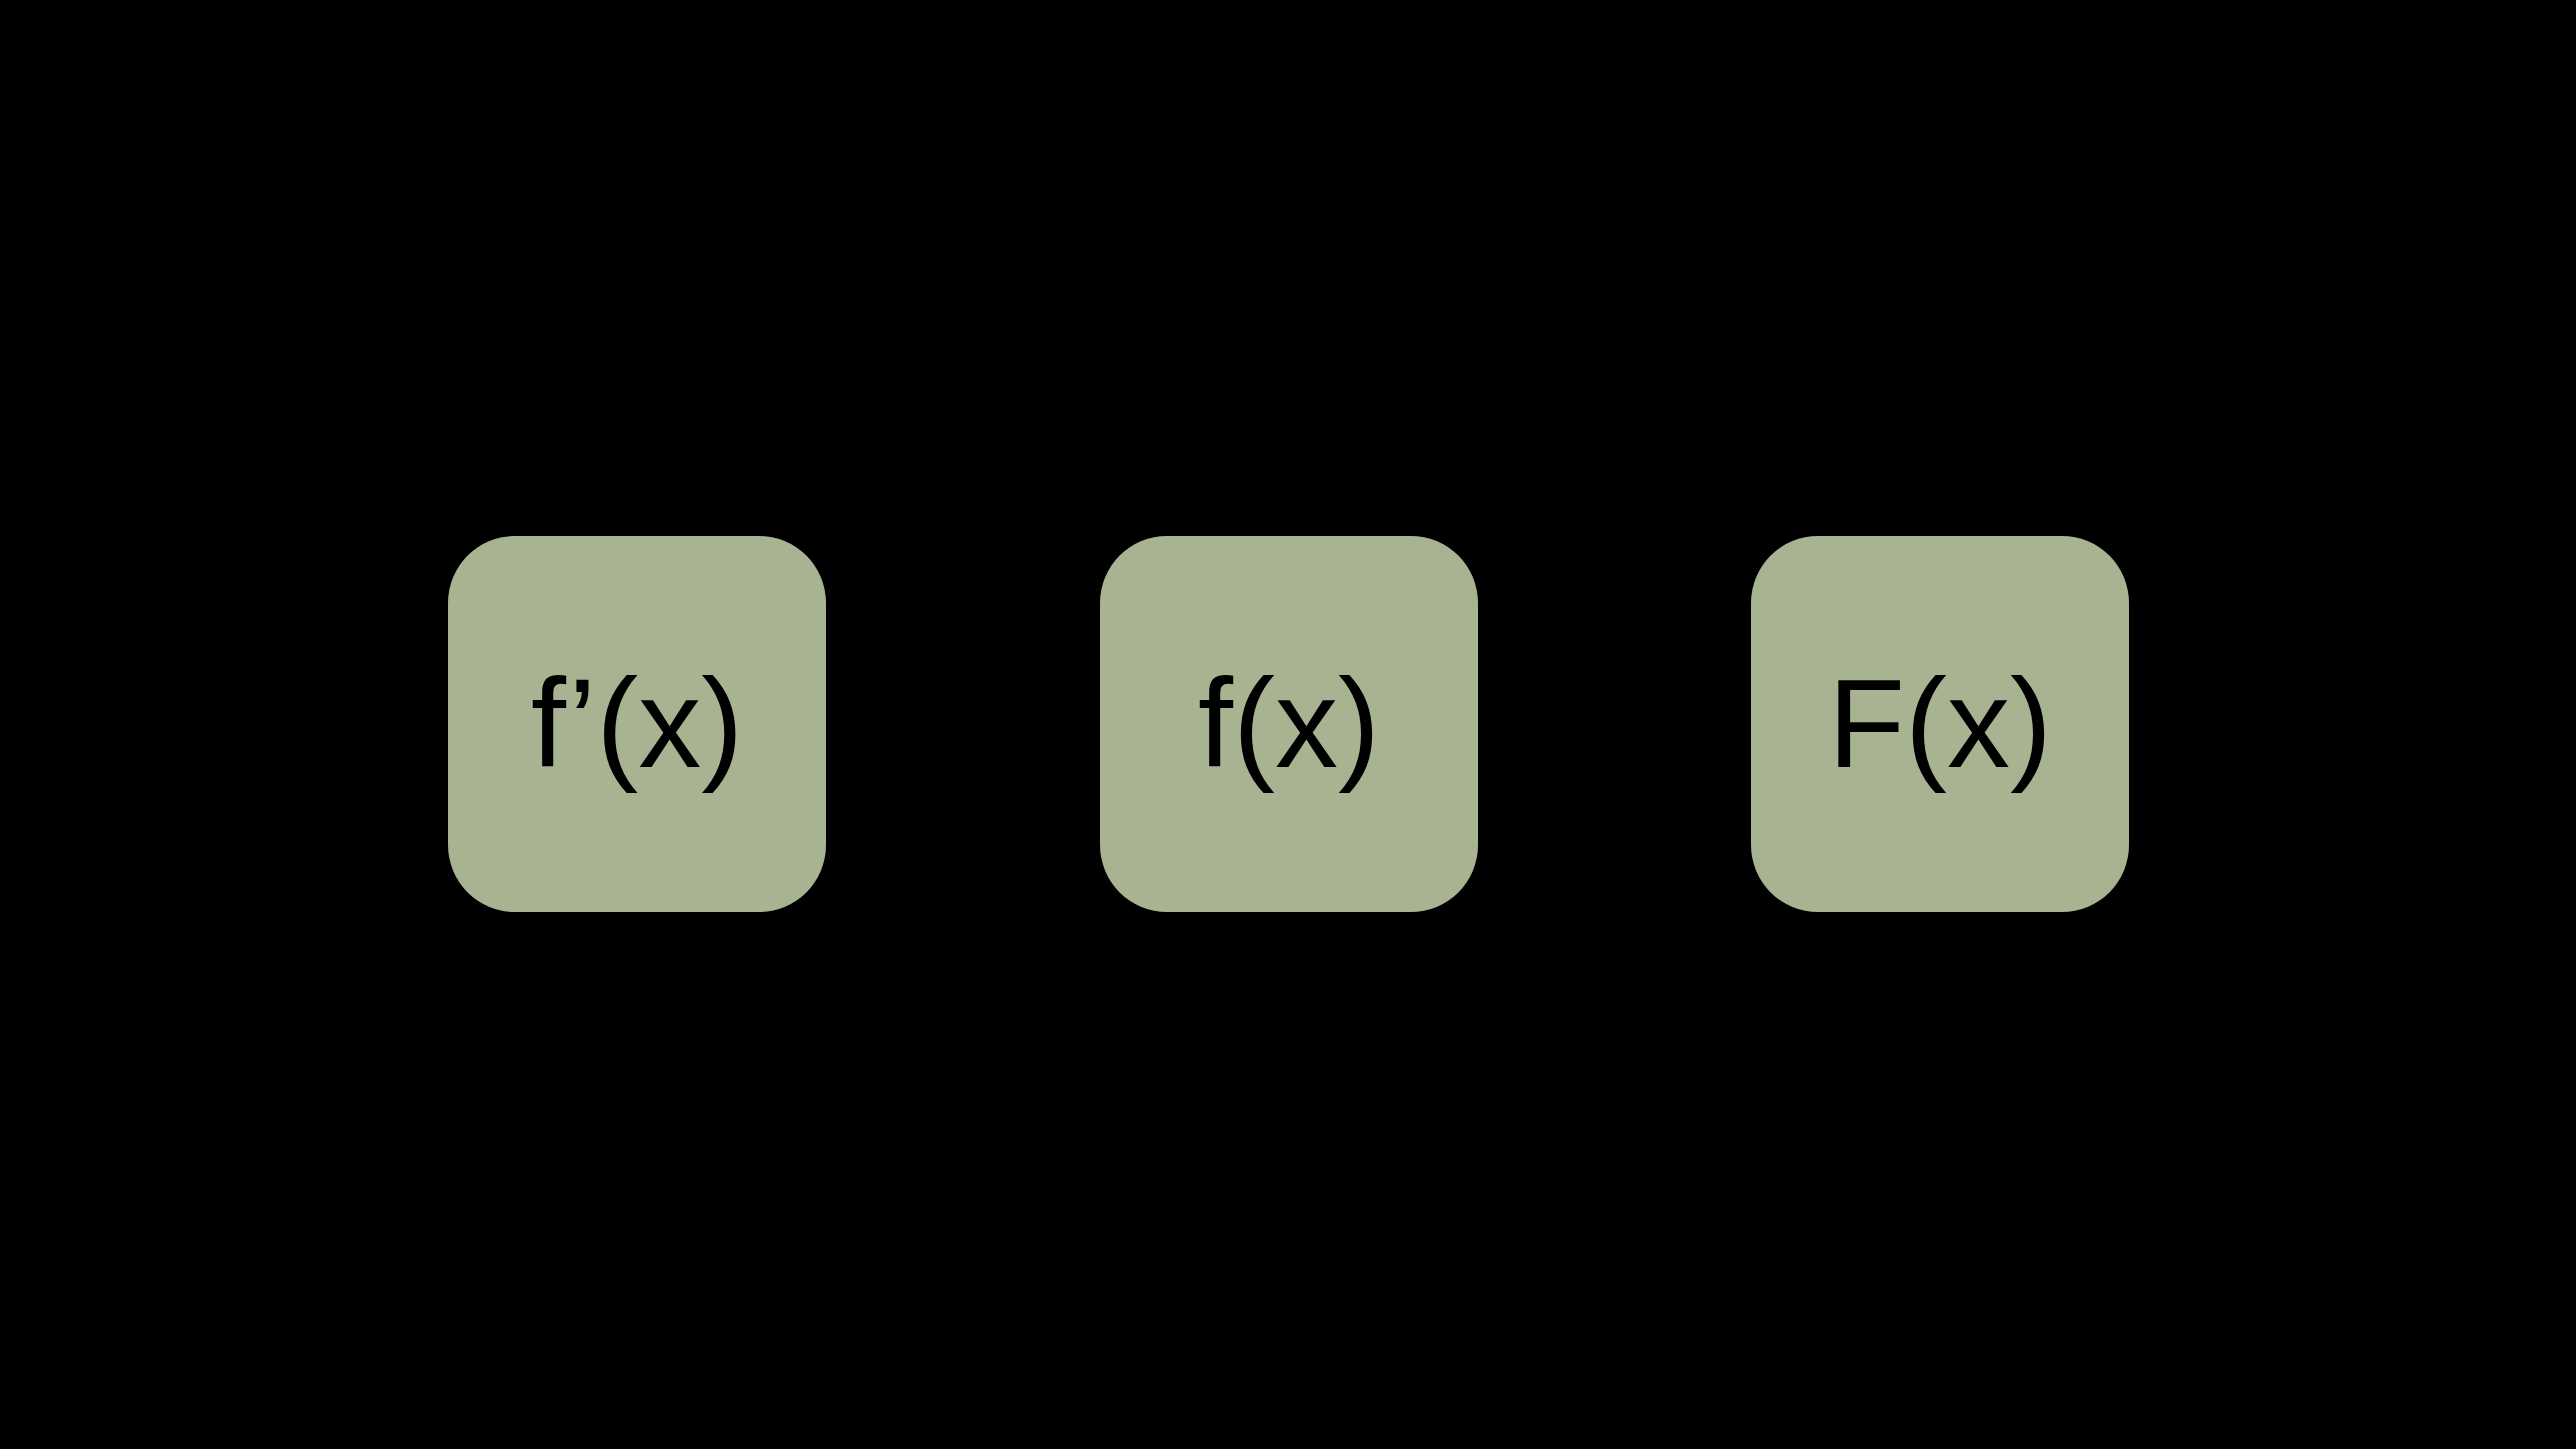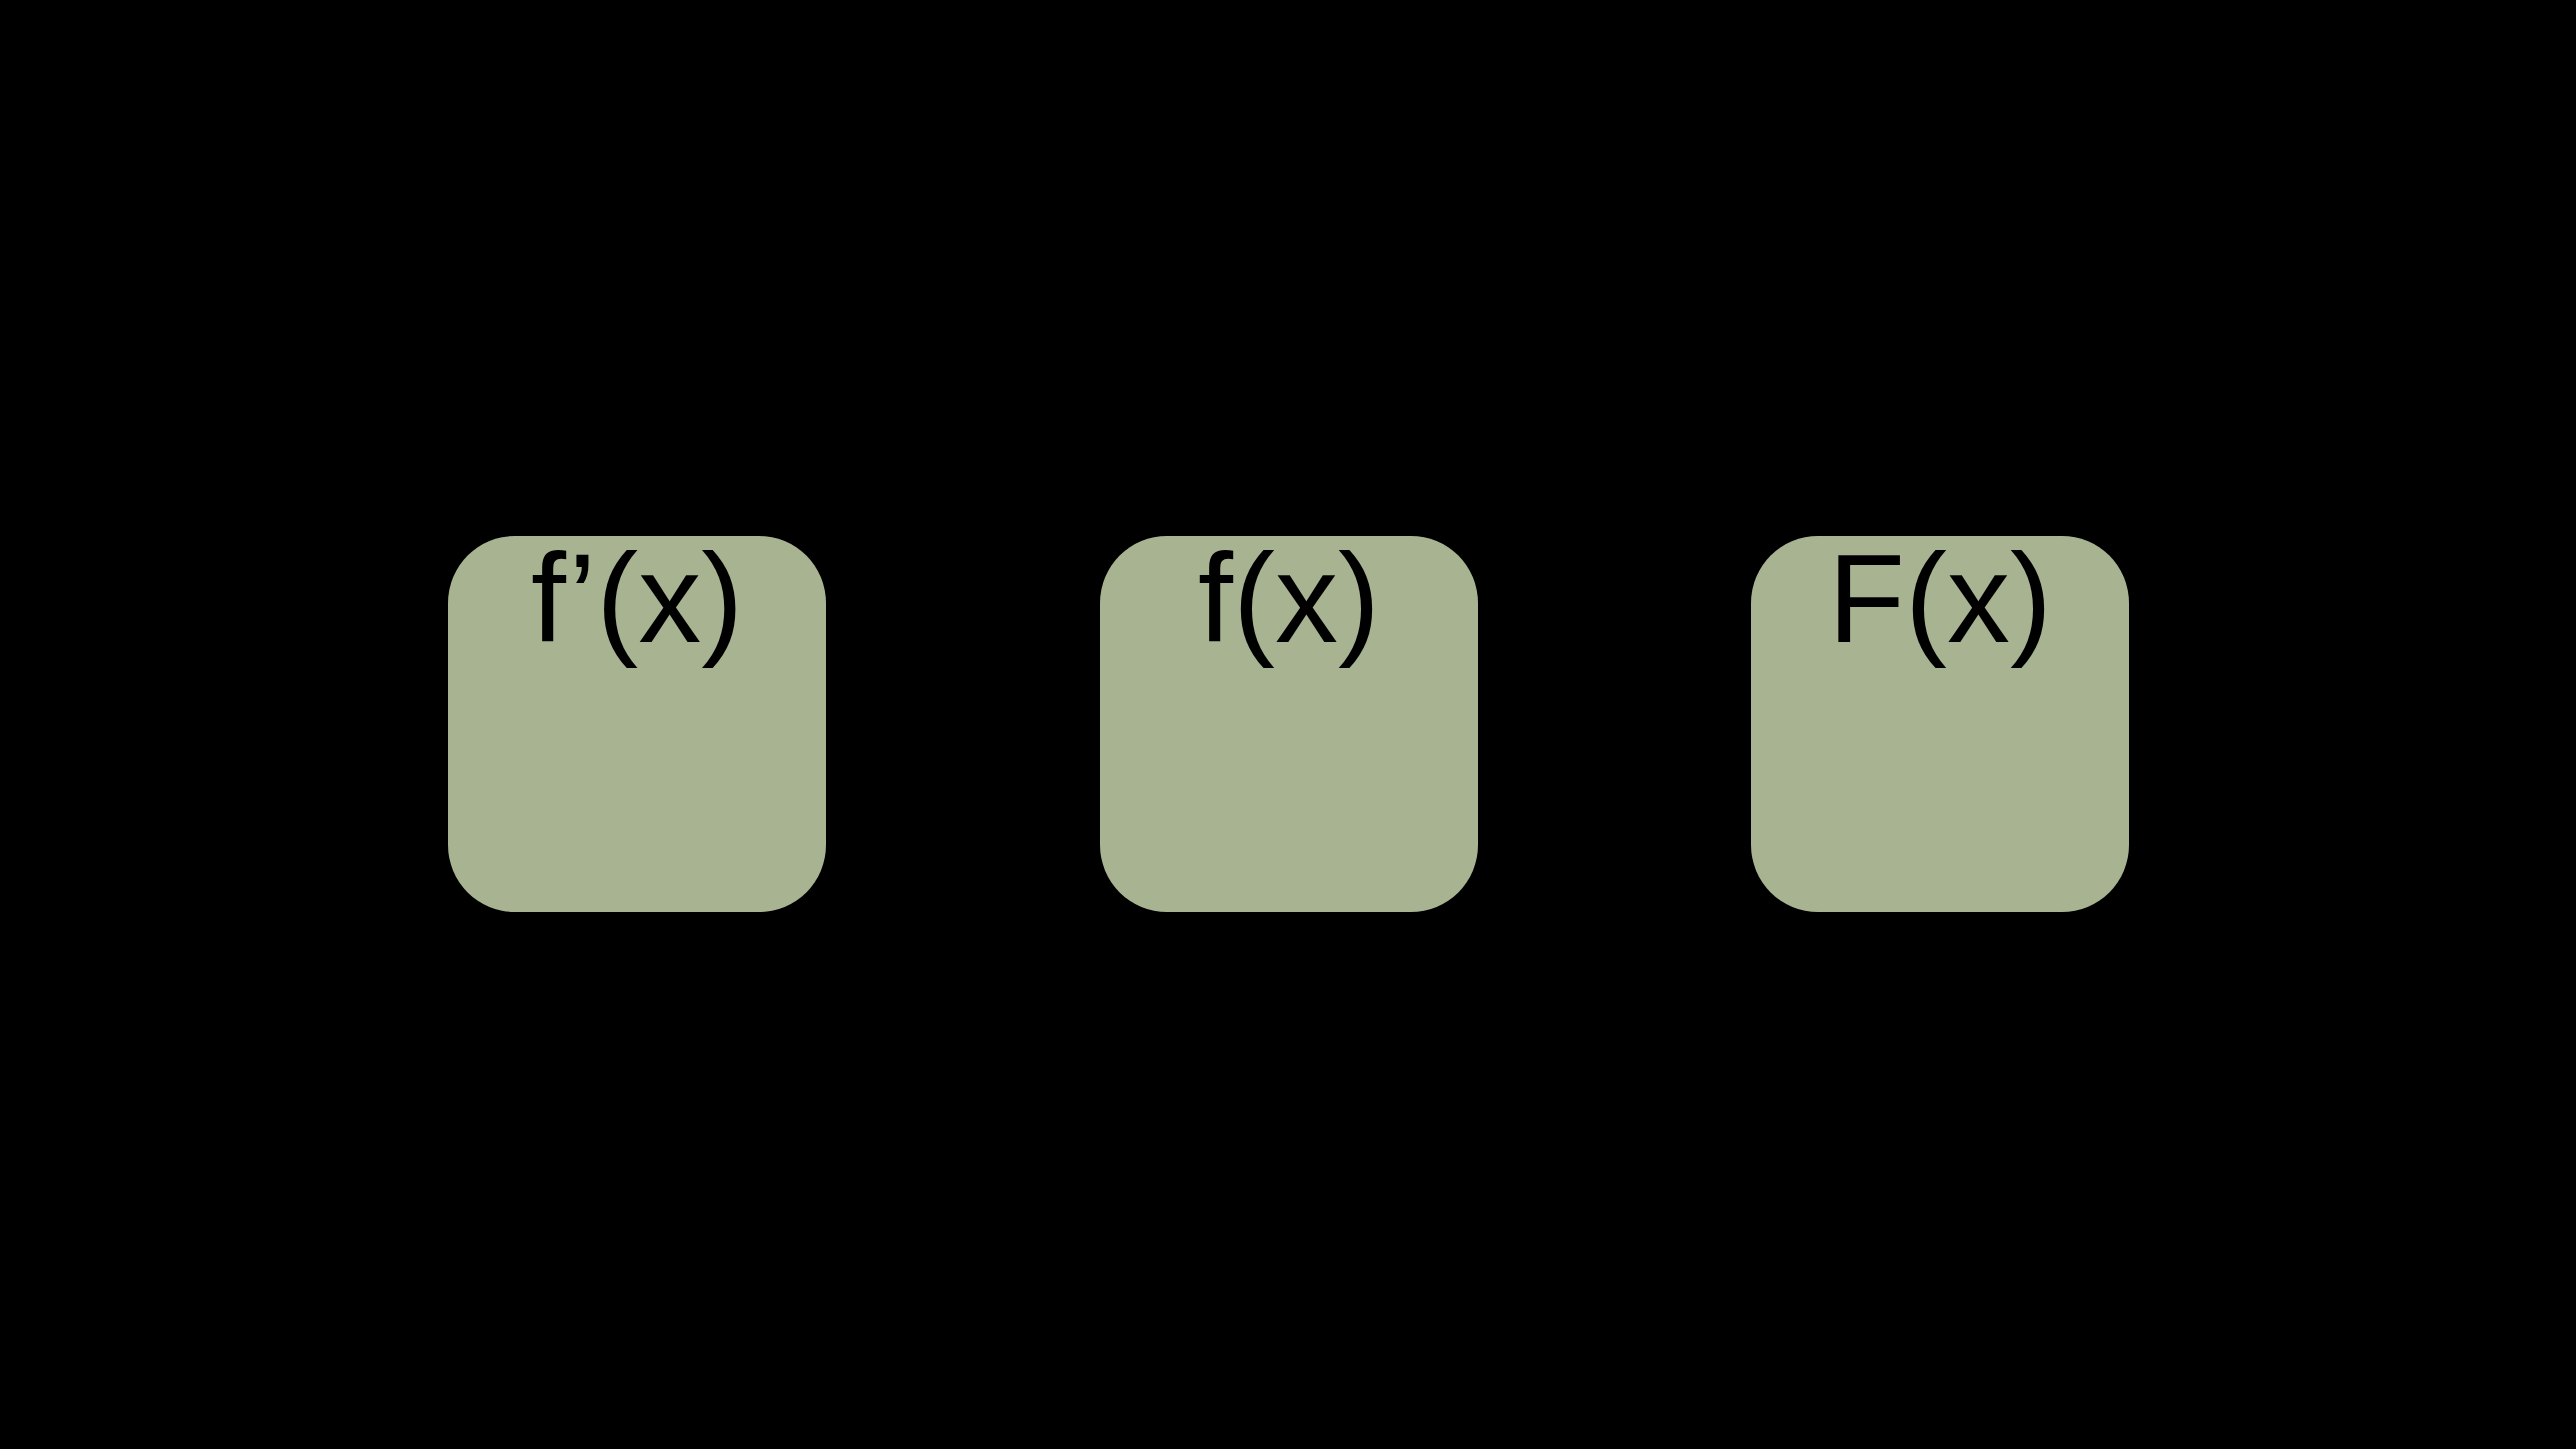--- a/index.html
+++ b/index.html
@@ -15,20 +15,21 @@
     overflow: hidden;
   }
   .fbox {
     position: absolute;
     top: 536px;
     width: 378px;
     height: 376px;
     border-radius: 67px;
     background: var(--box-fill, #A7B391);
     display: flex;
+    align-items: center;
     justify-content: center;
   }
   .fbox-0 { left: 448px; }
   .fbox-1 { left: 1100px; }
   .fbox-2 { left: 1751px; }
   .flabel {
     font-family: "Liberation Sans", sans-serif;
     font-size: 126px;
     font-weight: 400;
     color: var(--box-text, #000000);

